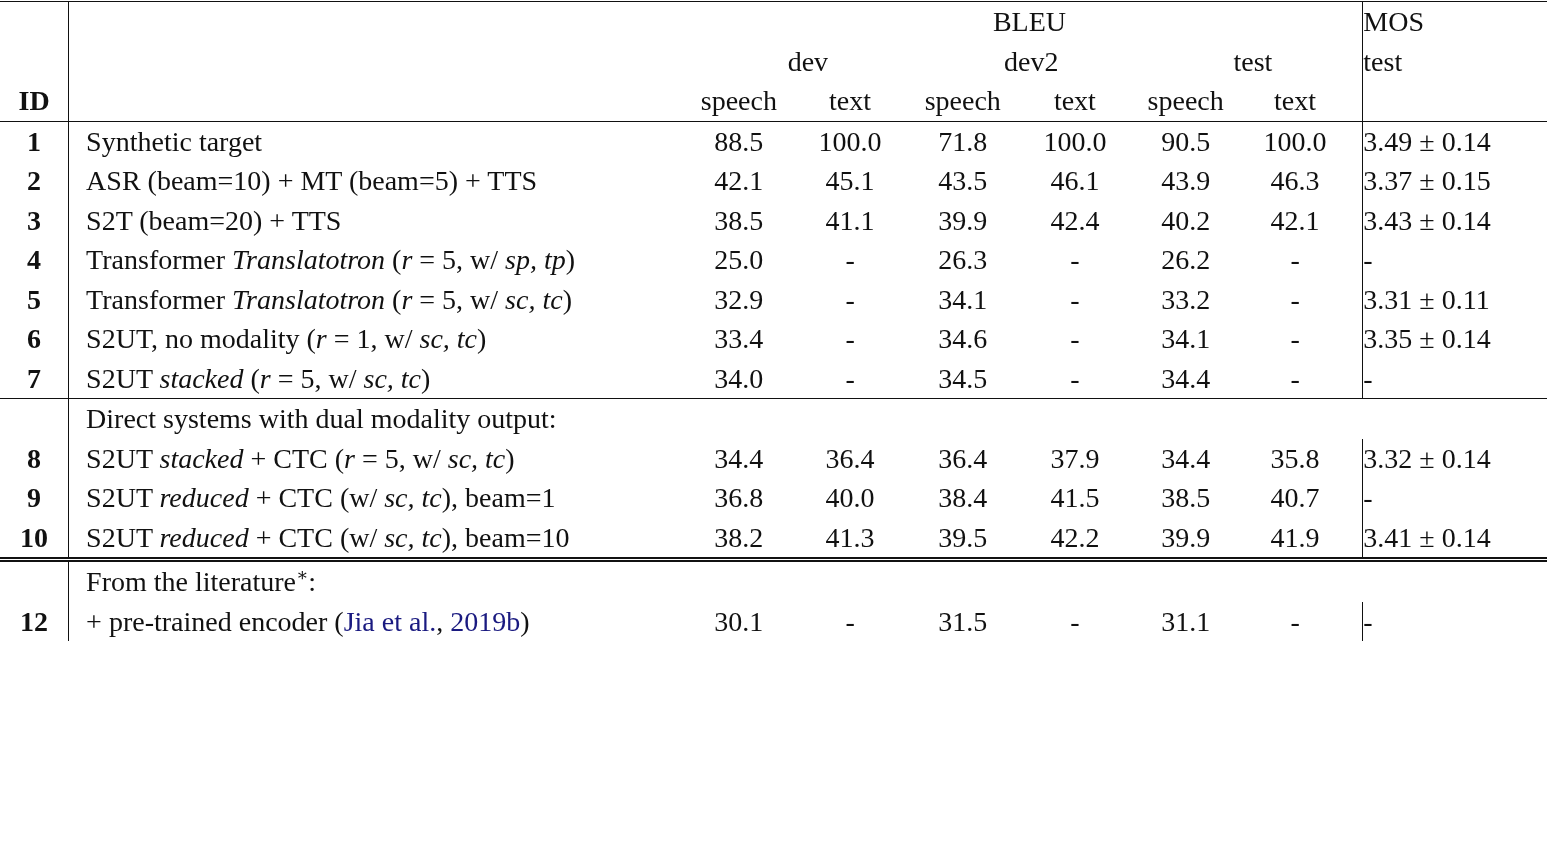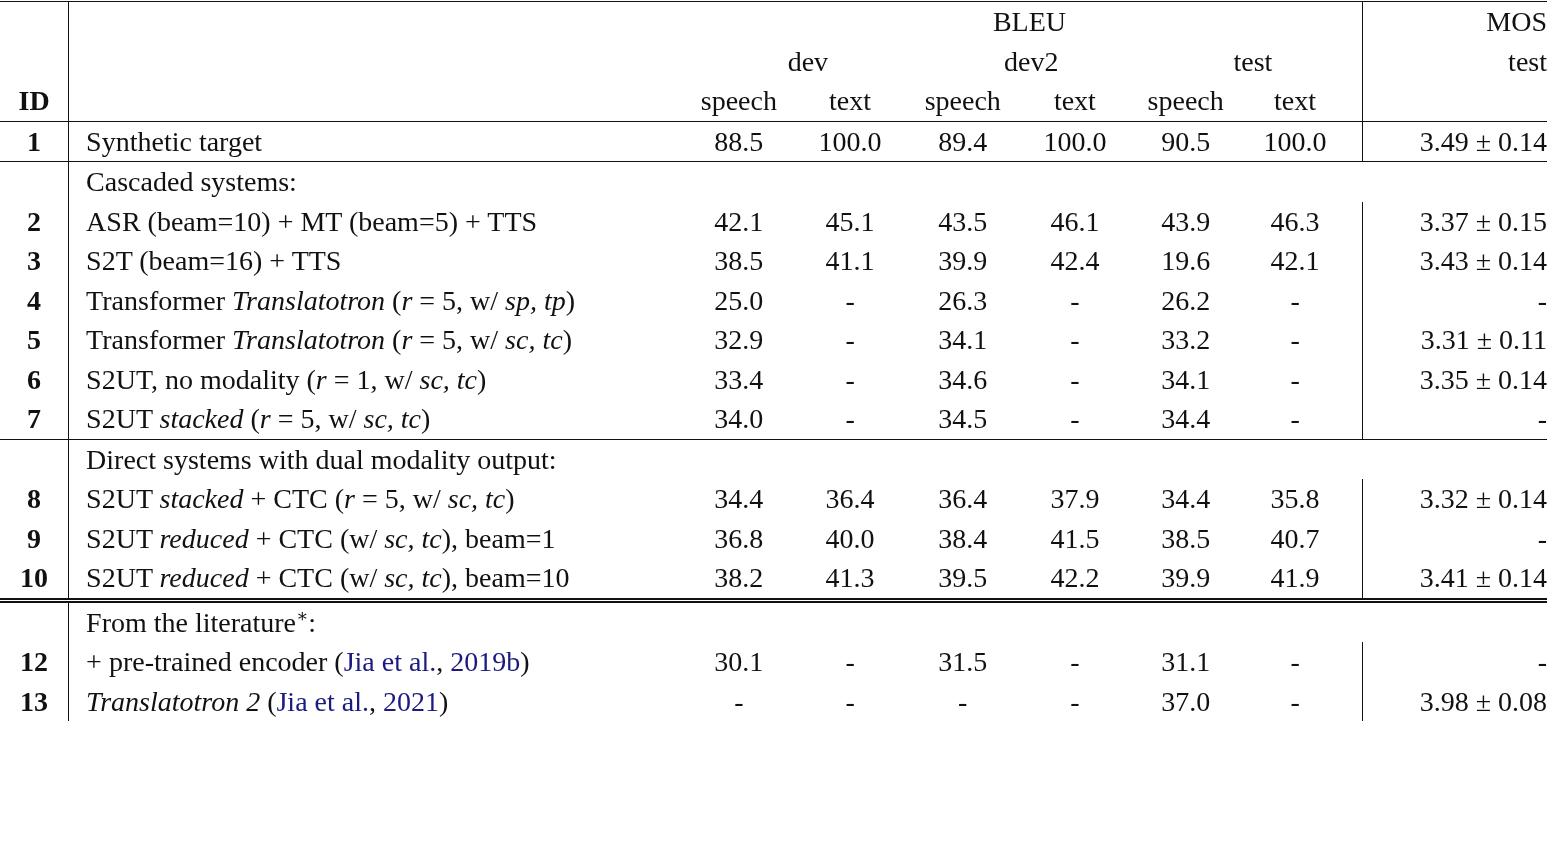--- a/index.html
+++ b/index.html
@@ -42,21 +42,21 @@
 
   .c-id { width: 71px; text-align: center; border-right: 1.5px solid #111; font-weight: bold; }
   .c-desc { width: 620px; text-align: left; padding-left: 17px; }
   .c-num { text-align: center; }
   .c-s1 { width: 85px; }
   .c-t1 { width: 144px; }
   .c-s2 { width: 88px; }
   .c-t2 { width: 143px; }
   .c-s3 { width: 85px; }
   .c-t3 { width: 140px; }
-  .c-mos { width: 188px; text-align: right; }
+  .c-mos { width: 188px; text-align: left; }
   .vline { border-left: 1.5px solid #111; }
   .bold { font-weight: normal; }
   .it { font-style: italic; }
   .cite { color: #1a1a80; }
   .sup { font-size: 18px; vertical-align: 10px; line-height: 0; }
 </style>
 </head>
 <body>
 
 <div class="wrap">
@@ -89,51 +89,46 @@
     <th class="c-num c-s3">speech</th>
     <th class="c-num c-t3">text</th>
     <th class="c-mos vline"></th>
   </tr>
 
   <tr class="rule">
     <td class="c-id">1</td>
     <td class="c-desc">Synthetic target</td>
     <td class="c-num">88.5</td>
     <td class="c-num">100.0</td>
-    <td class="c-num">89.4</td>
+    <td class="c-num">71.8</td>
     <td class="c-num">100.0</td>
     <td class="c-num">90.5</td>
     <td class="c-num">100.0</td>
     <td class="c-mos vline">3.49 ± 0.14</td>
   </tr>
 
-  <tr class="rule">
-    <td class="c-id"></td>
-    <td class="c-desc">Cascaded systems:</td>
-    <td colspan="7"></td>
-  </tr>
   <tr>
     <td class="c-id">2</td>
     <td class="c-desc">ASR (beam=10) + MT (beam=5) + TTS</td>
     <td class="c-num">42.1</td>
     <td class="c-num">45.1</td>
     <td class="c-num">43.5</td>
     <td class="c-num">46.1</td>
     <td class="c-num">43.9</td>
     <td class="c-num">46.3</td>
     <td class="c-mos vline">3.37 ± 0.15</td>
   </tr>
   <tr>
     <td class="c-id">3</td>
-    <td class="c-desc">S2T (beam=16) + TTS</td>
+    <td class="c-desc">S2T (beam=20) + TTS</td>
     <td class="c-num">38.5</td>
     <td class="c-num">41.1</td>
     <td class="c-num">39.9</td>
     <td class="c-num">42.4</td>
-    <td class="c-num">19.6</td>
+    <td class="c-num">40.2</td>
     <td class="c-num">42.1</td>
     <td class="c-mos vline">3.43 ± 0.14</td>
   </tr>
 
   <tr>
     <td class="c-id">4</td>
     <td class="c-desc"><span>Transformer </span><span class="it">Translatotron</span><span> (</span><span class="it">r</span><span> = 5, w/ </span><span class="it">sp, tp</span><span>)</span></td>
     <td class="c-num">25.0</td>
     <td class="c-num">-</td>
     <td class="c-num">26.3</td>
@@ -224,26 +219,15 @@
     <td class="c-id">12</td>
     <td class="c-desc"><span>+ pre-trained encoder (</span><span class="cite"><span>Jia et al.</span><span style="color:#111">, </span><span>2019b</span></span><span>)</span></td>
     <td class="c-num">30.1</td>
     <td class="c-num">-</td>
     <td class="c-num">31.5</td>
     <td class="c-num">-</td>
     <td class="c-num">31.1</td>
     <td class="c-num">-</td>
     <td class="c-mos vline">-</td>
   </tr>
-  <tr>
-    <td class="c-id">13</td>
-    <td class="c-desc"><span class="it">Translatotron 2</span><span> (</span><span class="cite"><span>Jia et al.</span><span style="color:#111">, </span><span>2021</span></span><span>)</span></td>
-    <td class="c-num">-</td>
-    <td class="c-num">-</td>
-    <td class="c-num">-</td>
-    <td class="c-num">-</td>
-    <td class="c-num">37.0</td>
-    <td class="c-num">-</td>
-    <td class="c-mos vline">3.98 ± 0.08</td>
-  </tr>
 </tbody>
     </table>
 </div>
 
 </body></html>

